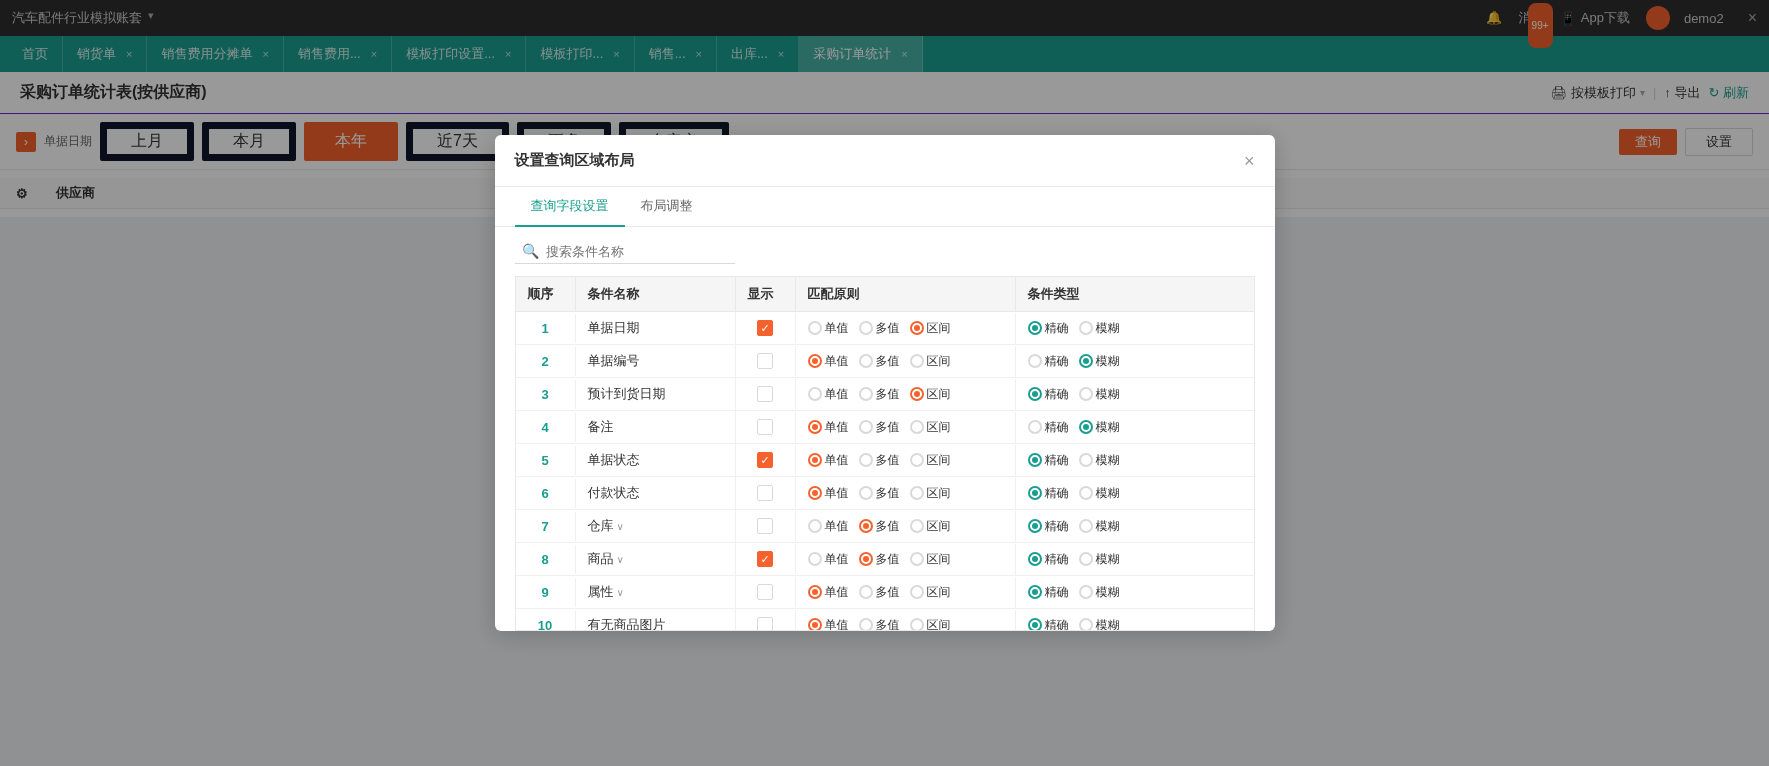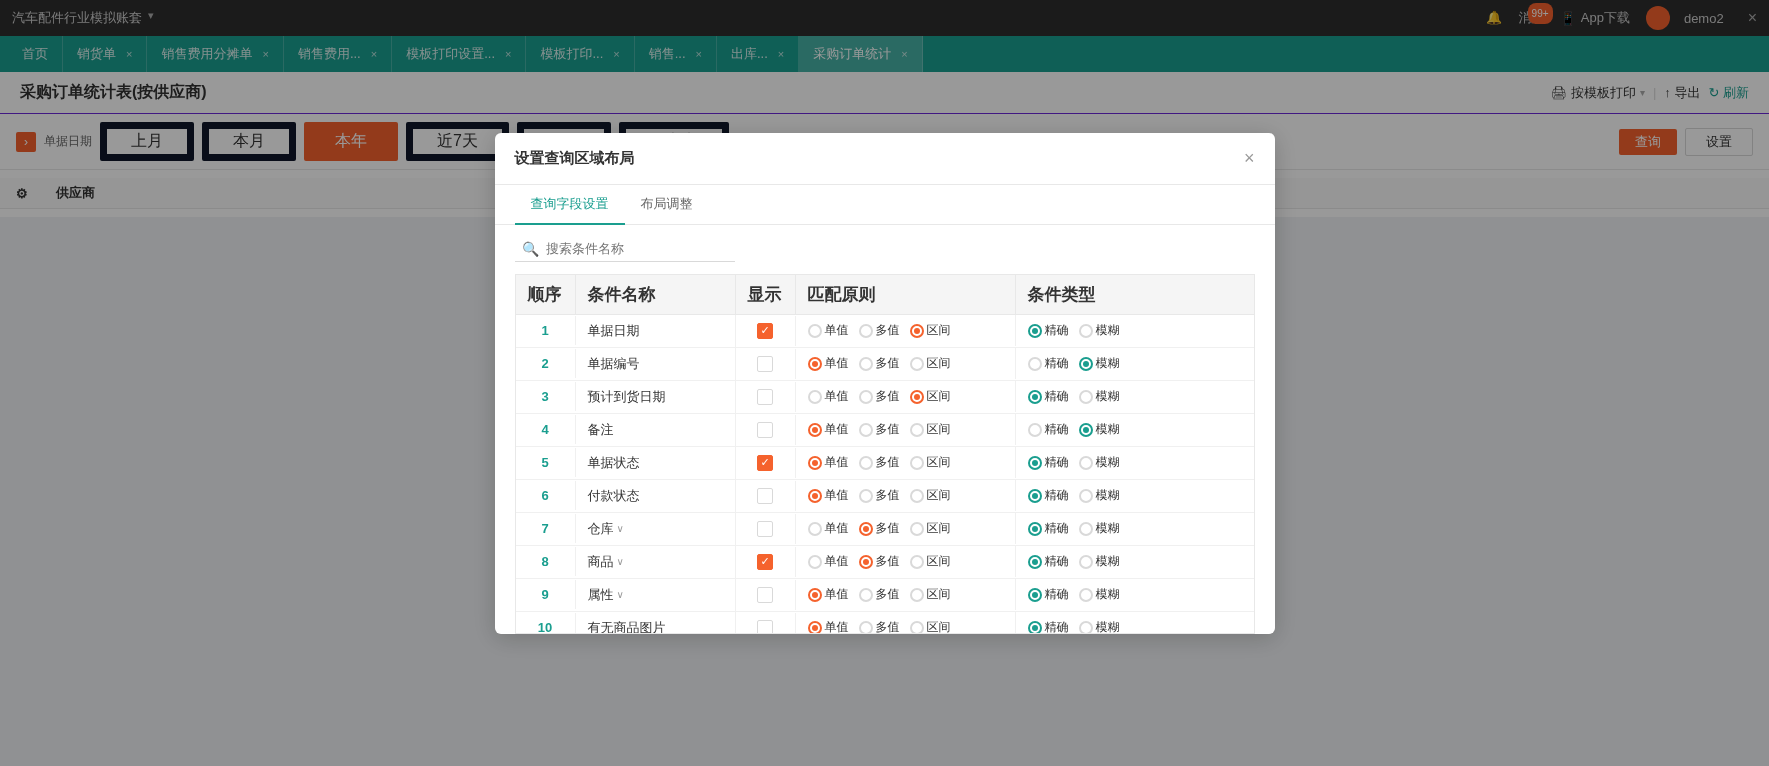--- a/index.html
+++ b/index.html
@@ -11,21 +11,21 @@
       height: 36px;
       display: flex;
       align-items: center;
       justify-content: space-between;
       padding: 0 12px;
       color: #ccc;
     }
     .top-bar-left { font-size: 13px; display: flex; align-items: flex-start; gap: 6px; }
     .top-bar-right { display: flex; align-items: center; gap: 16px; font-size: 13px; }
     .top-bar-right .notify { position: relative; cursor: pointer; }
-    .badge { background: #f5622d; color: #fff; font-size: 10px; border-radius: 8px; padding: 5px 4px; position: absolute; top: -6px; right: -8px; }
+    .badge { background: #f5622d; color: #fff; font-size: 10px; border-radius: 8px; padding: 17px 4px; position: absolute; top: -6px; right: -8px; }
     .top-bar-close { color: #aaa; cursor: pointer; font-size: 16px; margin-left: 8px; }
 
     
     .tab-bar {
       background: #1a9e8f;
       height: 36px;
       display: flex;
       align-items: stretch;
       padding: 0 8px;
     }
@@ -178,21 +178,21 @@
       display: grid;
       grid-template-columns: 60px 160px 60px 220px 180px;
       background: #f5f5f5;
       border: 1px solid #e8e8e8;
       border-bottom: none;
     }
     .mt-header-cell {
       padding: 8px 12px;
       font-weight: bold;
       color: #333;
-      font-size: 17px;
+      font-size: 13px;
       border-right: 1px solid #e8e8e8;
       font-family: Liberation Mono, monospace;
     }
     .mt-header-cell:last-child { border-right: none; }
     .mt-body {
       border: 1px solid #e8e8e8;
       overflow-y: auto;
       max-height: 320px;
     }
     .mt-row {

